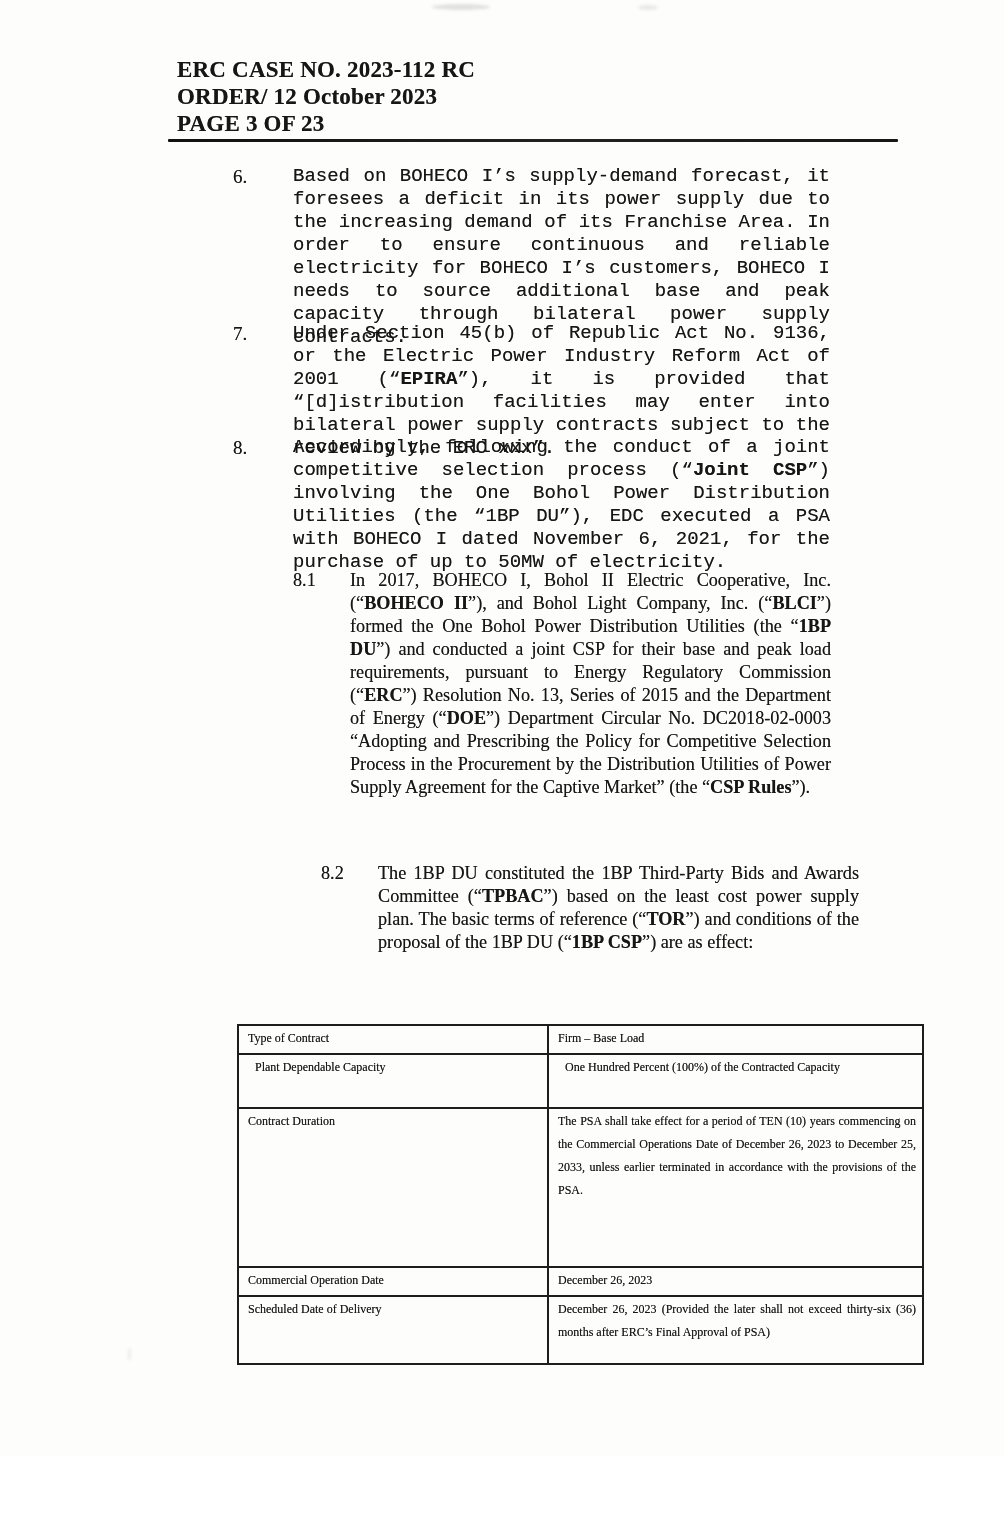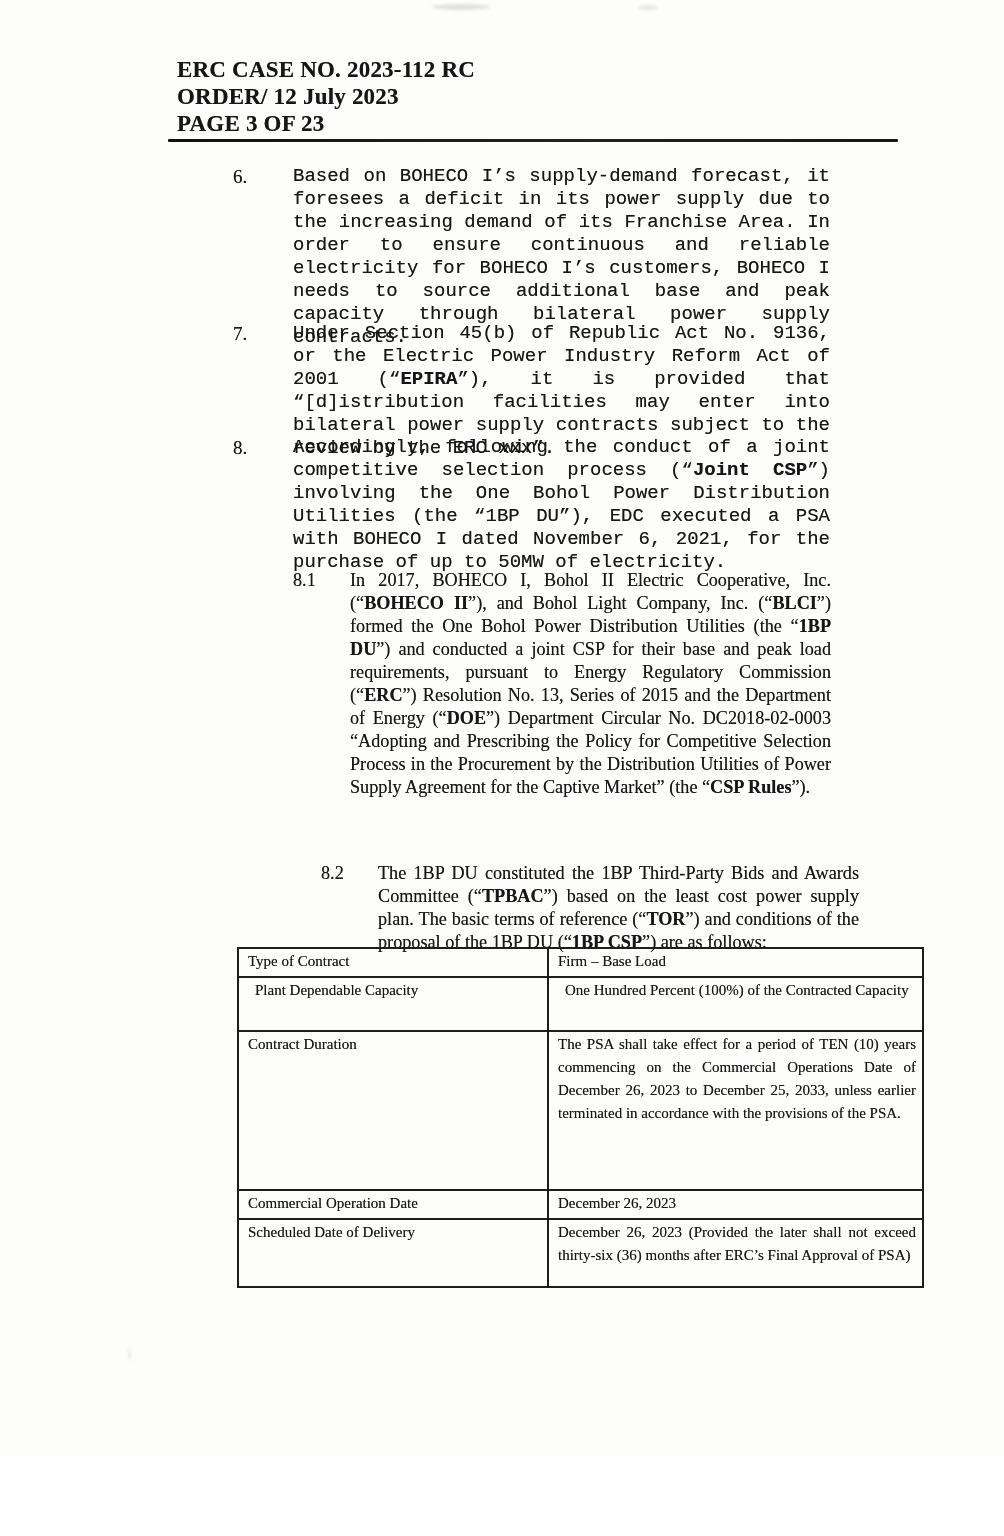--- a/index.html
+++ b/index.html
@@ -34,23 +34,23 @@
   .para.level2 .num{width:57px;}
   .para.level2 .ptext{width:481px;}
   #paragraphs .para:nth-of-type(1){top:165px;}
   #paragraphs .para:nth-of-type(2){top:322px;}
   #paragraphs .para:nth-of-type(3){top:436px;}
   #paragraphs .para:nth-of-type(4){top:569px;}
   #paragraphs .para:nth-of-type(5){top:862px;margin-left:28px;}
   b{font-weight:700;}
   
   #terms-table{
-    position:absolute;left:237px;top:947px;width:651px;
+    position:absolute;left:237px;top:1024px;width:651px;
     border-collapse:collapse;table-layout:fixed;
-    font-size:15px;line-height:23px;
+    font-size:12px;line-height:23px;
   }
   #terms-table td{
     border:2px solid #1d1d1d;
     vertical-align:top;
     padding:1px 6px 2px 9px;
   }
   #terms-table td.label-cell{width:293px;}
   #terms-table td.value-cell{width:358px;text-align:justify;}
   #terms-table tr:nth-child(1) td{height:24px;}
   #terms-table tr:nth-child(2) td{height:49px;padding-left:16px;}
@@ -67,21 +67,21 @@
   .smudge.s6{left:330px;top:1527px;width:35px;height:5px;opacity:.3;}
   .smudge.s7{left:128px;top:1348px;width:3px;height:12px;opacity:.3;border-radius:2px;}
 </style>
 </head>
 <body>
 
 <div class="page">
 
   <header class="doc-header">
     <div>ERC CASE NO. 2023-112 RC</div>
-    <div>ORDER/ 12 July 2023</div>
+    <div>ORDER/ 12 October 2023</div>
     <div>PAGE 3 OF 23</div>
   </header>
   <div class="header-rule"></div>
 
   <main id="paragraphs">
       <div class="para level1">
         <span class="num">6.</span>
         <span class="ptext"><span>Based on BOHECO I’s supply-demand forecast, it foresees a deficit in its power supply due to the increasing demand of its Franchise Area. In order to ensure continuous and reliable electricity for BOHECO I’s customers, BOHECO I needs to source additional base and peak capacity through bilateral power supply contracts.</span></span>
       </div>
       <div class="para level1">
@@ -91,21 +91,21 @@
       <div class="para level1">
         <span class="num">8.</span>
         <span class="ptext"><span>Accordingly, following the conduct of a joint competitive selection process (“</span><b>Joint CSP</b><span>”) involving the One Bohol Power Distribution Utilities (the “1BP DU”), EDC executed a PSA with BOHECO I dated November 6, 2021, for the purchase of up to 50MW of electricity.</span></span>
       </div>
       <div class="para level2">
         <span class="num">8.1</span>
         <span class="ptext"><span>In 2017, BOHECO I, Bohol II Electric Cooperative, Inc. (“</span><b>BOHECO II</b><span>”), and Bohol Light Company, Inc. (“</span><b>BLCI</b><span>”) formed the One Bohol Power Distribution Utilities (the “</span><b>1BP DU</b><span>”) and conducted a joint CSP for their base and peak load requirements, pursuant to Energy Regulatory Commission (“</span><b>ERC</b><span>”) Resolution No. 13, Series of 2015 and the Department of Energy (“</span><b>DOE</b><span>”) Department Circular No. DC2018-02-0003 “Adopting and Prescribing the Policy for Competitive Selection Process in the Procurement by the Distribution Utilities of Power Supply Agreement for the Captive Market” (the “</span><b>CSP Rules</b><span>”).</span></span>
       </div>
       <div class="para level2">
         <span class="num">8.2</span>
-        <span class="ptext"><span>The 1BP DU constituted the 1BP Third-Party Bids and Awards Committee (“</span><b>TPBAC</b><span>”) based on the least cost power supply plan. The basic terms of reference (“</span><b>TOR</b><span>”) and conditions of the proposal of the 1BP DU (“</span><b>1BP CSP</b><span>”) are as follows:</span></span>
+        <span class="ptext"><span>The 1BP DU constituted the 1BP Third-Party Bids and Awards Committee (“</span><b>TPBAC</b><span>”) based on the least cost power supply plan. The basic terms of reference (“</span><b>TOR</b><span>”) and conditions of the proposal of the 1BP DU (“</span><b>1BP CSP</b><span>”) are as effect:</span></span>
       </div>
     </main>
 
   <table id="terms-table">
     <tbody>
         <tr>
           <td class="label-cell">Type of Contract</td>
           <td class="value-cell">Firm – Base Load</td>
         </tr>
         <tr>

